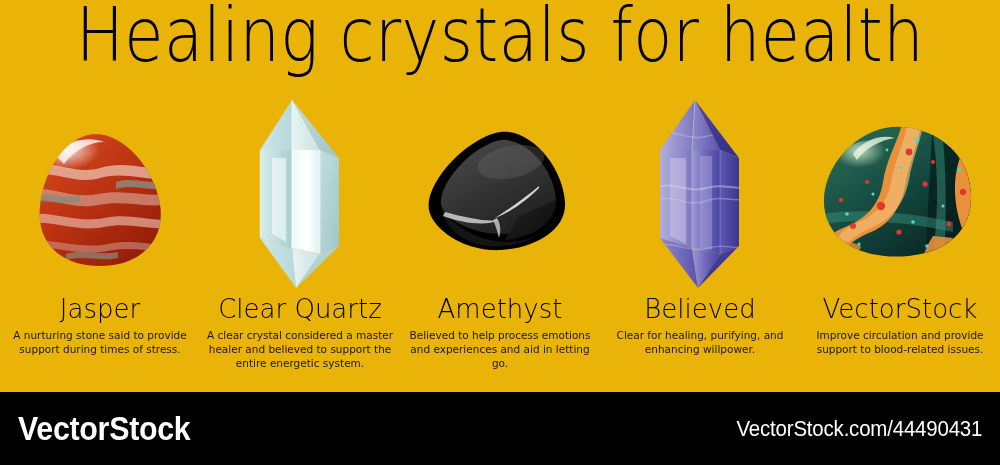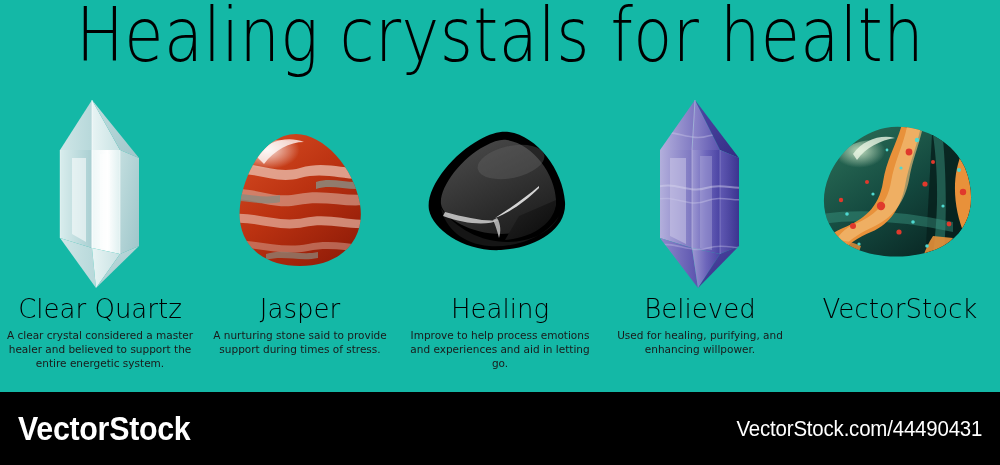--- a/index.html
+++ b/index.html
@@ -5,21 +5,21 @@
   * { box-sizing: border-box; margin: 0; padding: 0; }
   html, body {
     width: 1000px; height: 465px;
     background: #ffffff;
     font-family: "Liberation Sans", sans-serif;
     overflow: hidden;
   }
   #page {
     position: relative;
     width: 1000px; height: 465px;
-    background: #14b8a6;
+    background: #eab308;
   }
 
   
   #title {
     position: absolute;
     left: 0; top: -6px;
     width: 1000px;
     height: 82px;
     line-height: 82px;
     text-align: center;
@@ -122,76 +122,20 @@
 <body>
 
 <div id="page">
 
   <h1 id="title">Healing crystals for health</h1>
 
   <div id="cards">
 
     <div class="card">
       <div class="gem-wrap">
-        <svg width="120" height="196" viewBox="0 0 120 196">
-          <defs>
-            <linearGradient id="cqA" x1="0" y1="0" x2="1" y2="0">
-              <stop offset="0" stop-color="#cfe6e7"></stop>
-                <stop offset="1" stop-color="#b7d8da"></stop>
-            </linearGradient>
-            <linearGradient id="cqB" x1="0" y1="0" x2="1" y2="0">
-              <stop offset="0" stop-color="#e8f4f4"></stop>
-                <stop offset="1" stop-color="#c8e2e3"></stop>
-            </linearGradient>
-            <linearGradient id="cqC" x1="0" y1="0" x2="1" y2="0">
-              <stop offset="0" stop-color="#eef7f7"></stop>
-                <stop offset="0.55" stop-color="#ffffff"></stop>
-                <stop offset="1" stop-color="#dff0f0"></stop>
-            </linearGradient>
-            <linearGradient id="cqD" x1="0" y1="0" x2="1" y2="0">
-              <stop offset="0" stop-color="#d9eded"></stop>
-                <stop offset="1" stop-color="#a9cfd2"></stop>
-            </linearGradient>
-            <linearGradient id="cqE" x1="0" y1="0" x2="1" y2="1">
-              <stop offset="0" stop-color="#c3dedf"></stop>
-                <stop offset="1" stop-color="#9ec6ca"></stop>
-            </linearGradient>
-          </defs>
-
-          <polygon points="52,4 20,54 52,54" fill="url(#cqA)"></polygon>
-
-          <polygon points="52,4 52,54 80,54" fill="url(#cqB)"></polygon>
-
-          <polygon points="52,4 80,54 99,62" fill="url(#cqE)"></polygon>
-
-          <polygon points="20,54 52,54 52,152 20,142" fill="url(#cqD)"></polygon>
-
-          <polygon points="52,54 80,54 80,158 52,152" fill="url(#cqC)"></polygon>
-
-          <polygon points="80,54 99,62 99,150 80,158" fill="url(#cqE)"></polygon>
-
-          <polygon points="20,142 52,152 56,192" fill="url(#cqA)"></polygon>
-          <polygon points="52,152 80,158 56,192" fill="url(#cqB)"></polygon>
-          <polygon points="80,158 99,150 56,192" fill="url(#cqE)"></polygon>
-
-          <polygon points="32,62 46,62 46,146 32,138" fill="#ffffff" opacity="0.55"></polygon>
-          <polygon points="60,58 70,58 70,154 60,152" fill="#ffffff" opacity="0.42"></polygon>
-
-          <polyline points="52,4 52,54" fill="none" stroke="#ffffff" stroke-width="1" opacity="0.6"></polyline>
-          <polyline points="52,54 52,152" fill="none" stroke="#ffffff" stroke-width="1.2" opacity="0.75"></polyline>
-          <polyline points="80,54 80,158" fill="none" stroke="#ffffff" stroke-width="1" opacity="0.5"></polyline>
-          <polyline points="20,54 20,142" fill="none" stroke="#ffffff" stroke-width="0.8" opacity="0.4"></polyline>
-        </svg>
-      </div>
-      <div class="gem-name">Clear Quartz</div>
-      <div class="gem-desc">A clear crystal considered a master healer and believed to support the entire energetic system.</div>
-    </div>
-
-    <div class="card">
-      <div class="gem-wrap">
         <svg width="160" height="196" viewBox="0 0 160 196">
           <defs>
             <linearGradient id="jpG" x1="0.15" y1="0" x2="0.9" y2="1">
               <stop offset="0" stop-color="#d44a21"></stop>
               <stop offset="0.45" stop-color="#bb3211"></stop>
               <stop offset="1" stop-color="#8d1a07"></stop>
             </linearGradient>
             <radialGradient id="jpHi" cx="0.35" cy="0.22" r="0.45">
               <stop offset="0" stop-color="#ffffff" stop-opacity="0.85"></stop>
               <stop offset="1" stop-color="#ffffff" stop-opacity="0"></stop>
@@ -218,20 +162,76 @@
             <path d="M0,150 C40,178 120,180 160,146 L160,196 L0,196 Z" fill="#6d1204" opacity="0.28"></path>
           </g>
         </svg>
       </div>
       <div class="gem-name">Jasper</div>
       <div class="gem-desc">A nurturing stone said to provide support during times of stress.</div>
     </div>
 
     <div class="card">
       <div class="gem-wrap">
+        <svg width="120" height="196" viewBox="0 0 120 196">
+          <defs>
+            <linearGradient id="cqA" x1="0" y1="0" x2="1" y2="0">
+              <stop offset="0" stop-color="#cfe6e7"></stop>
+                <stop offset="1" stop-color="#b7d8da"></stop>
+            </linearGradient>
+            <linearGradient id="cqB" x1="0" y1="0" x2="1" y2="0">
+              <stop offset="0" stop-color="#e8f4f4"></stop>
+                <stop offset="1" stop-color="#c8e2e3"></stop>
+            </linearGradient>
+            <linearGradient id="cqC" x1="0" y1="0" x2="1" y2="0">
+              <stop offset="0" stop-color="#eef7f7"></stop>
+                <stop offset="0.55" stop-color="#ffffff"></stop>
+                <stop offset="1" stop-color="#dff0f0"></stop>
+            </linearGradient>
+            <linearGradient id="cqD" x1="0" y1="0" x2="1" y2="0">
+              <stop offset="0" stop-color="#d9eded"></stop>
+                <stop offset="1" stop-color="#a9cfd2"></stop>
+            </linearGradient>
+            <linearGradient id="cqE" x1="0" y1="0" x2="1" y2="1">
+              <stop offset="0" stop-color="#c3dedf"></stop>
+                <stop offset="1" stop-color="#9ec6ca"></stop>
+            </linearGradient>
+          </defs>
+
+          <polygon points="52,4 20,54 52,54" fill="url(#cqA)"></polygon>
+
+          <polygon points="52,4 52,54 80,54" fill="url(#cqB)"></polygon>
+
+          <polygon points="52,4 80,54 99,62" fill="url(#cqE)"></polygon>
+
+          <polygon points="20,54 52,54 52,152 20,142" fill="url(#cqD)"></polygon>
+
+          <polygon points="52,54 80,54 80,158 52,152" fill="url(#cqC)"></polygon>
+
+          <polygon points="80,54 99,62 99,150 80,158" fill="url(#cqE)"></polygon>
+
+          <polygon points="20,142 52,152 56,192" fill="url(#cqA)"></polygon>
+          <polygon points="52,152 80,158 56,192" fill="url(#cqB)"></polygon>
+          <polygon points="80,158 99,150 56,192" fill="url(#cqE)"></polygon>
+
+          <polygon points="32,62 46,62 46,146 32,138" fill="#ffffff" opacity="0.55"></polygon>
+          <polygon points="60,58 70,58 70,154 60,152" fill="#ffffff" opacity="0.42"></polygon>
+
+          <polyline points="52,4 52,54" fill="none" stroke="#ffffff" stroke-width="1" opacity="0.6"></polyline>
+          <polyline points="52,54 52,152" fill="none" stroke="#ffffff" stroke-width="1.2" opacity="0.75"></polyline>
+          <polyline points="80,54 80,158" fill="none" stroke="#ffffff" stroke-width="1" opacity="0.5"></polyline>
+          <polyline points="20,54 20,142" fill="none" stroke="#ffffff" stroke-width="0.8" opacity="0.4"></polyline>
+        </svg>
+      </div>
+      <div class="gem-name">Clear Quartz</div>
+      <div class="gem-desc">A clear crystal considered a master healer and believed to support the entire energetic system.</div>
+    </div>
+
+    <div class="card">
+      <div class="gem-wrap">
         <svg width="170" height="196" viewBox="0 0 170 196">
           <defs>
             <linearGradient id="obA" x1="0.2" y1="0" x2="0.8" y2="1">
               <stop offset="0" stop-color="#4a4a4a"></stop>
                 <stop offset="1" stop-color="#1c1c1c"></stop>
             </linearGradient>
             <linearGradient id="obB" x1="0" y1="0" x2="1" y2="1">
               <stop offset="0" stop-color="#242424"></stop>
                 <stop offset="1" stop-color="#0a0a0a"></stop>
             </linearGradient>
@@ -250,22 +250,22 @@
             <path d="M26,112 C40,132 66,146 92,146 C116,146 136,136 144,120 C130,142 100,152 74,150 C48,148 30,132 26,112 Z" fill="#151515"></path>
 
             <path d="M124,92 C112,104 96,116 80,122 C96,112 112,100 124,90 Z" fill="#e3e3e3" opacity="0.92"></path>
             <path d="M30,116 C52,122 72,126 84,124 C72,130 50,128 28,120 Z" fill="#d0d0d0" opacity="0.85"></path>
             <path d="M82,122 C86,128 86,136 84,142 C82,134 80,128 78,124 Z" fill="#cccccc" opacity="0.8"></path>
 
             <ellipse cx="96" cy="66" rx="34" ry="16" fill="#6a6a6a" opacity="0.35" transform="rotate(-12 96 66)"></ellipse>
           </g>
         </svg>
       </div>
-      <div class="gem-name">Healing</div>
-      <div class="gem-desc">Improve to help process emotions and experiences and aid in letting go.</div>
+      <div class="gem-name">Amethyst</div>
+      <div class="gem-desc">Believed to help process emotions and experiences and aid in letting go.</div>
     </div>
 
     <div class="card">
       <div class="gem-wrap">
         <svg width="120" height="196" viewBox="0 0 120 196">
           <defs>
             <linearGradient id="amA" x1="0" y1="0" x2="1" y2="0">
               <stop offset="0" stop-color="#b3afdc"></stop>
                 <stop offset="1" stop-color="#7d77c1"></stop>
             </linearGradient>
@@ -311,21 +311,21 @@
             <path d="M14,104 C34,98 48,112 66,105 C84,98 96,108 112,102" fill="none" stroke="#cecaea" stroke-width="1.5" opacity="0.4"></path>
             <path d="M14,38 C34,32 50,46 68,40 C86,34 98,44 112,38" fill="none" stroke="#d7d4ee" stroke-width="1.6" opacity="0.35"></path>
             <path d="M14,150 C34,144 50,158 68,152 C86,146 98,156 112,150" fill="none" stroke="#cecaea" stroke-width="1.6" opacity="0.35"></path>
           </g>
 
           <polyline points="55,4 52,54 52,152" fill="none" stroke="#cbc7e8" stroke-width="1" opacity="0.55"></polyline>
           <polyline points="80,54 80,158" fill="none" stroke="#cbc7e8" stroke-width="0.9" opacity="0.35"></polyline>
         </svg>
       </div>
       <div class="gem-name">Believed</div>
-      <div class="gem-desc">Used for healing, purifying, and enhancing willpower.</div>
+      <div class="gem-desc">Clear for healing, purifying, and enhancing willpower.</div>
     </div>
 
     <div class="card">
       <div class="gem-wrap">
         <svg width="175" height="196" viewBox="0 0 175 196">
           <defs>
             <linearGradient id="bsG" x1="0.1" y1="0" x2="0.9" y2="1">
               <stop offset="0" stop-color="#2b6f58"></stop>
               <stop offset="0.5" stop-color="#14493f"></stop>
               <stop offset="1" stop-color="#07211f"></stop>
@@ -377,20 +377,21 @@
             <circle cx="130" cy="110" r="1.6" fill="#4fd8d0"></circle>
             <circle cx="100" cy="126" r="1.8" fill="#4fd8d0"></circle>
             <circle cx="74" cy="54" r="1.4" fill="#4fd8d0"></circle>
             <circle cx="156" cy="140" r="1.6" fill="#4fd8d0"></circle>
             <circle cx="46" cy="148" r="1.6" fill="#4fd8d0"></circle>
             <circle cx="114" cy="150" r="1.8" fill="#4fd8d0"></circle>
           </g>
         </svg>
       </div>
       <div class="gem-name">VectorStock</div>
+      <div class="gem-desc">Improve circulation and provide support to blood-related issues.</div>
     </div>
 
   </div>
 
   <div id="footer">
     <div id="brand">VectorStock</div>
     <div id="url">VectorStock.com/44490431</div>
   </div>
 
 </div>

